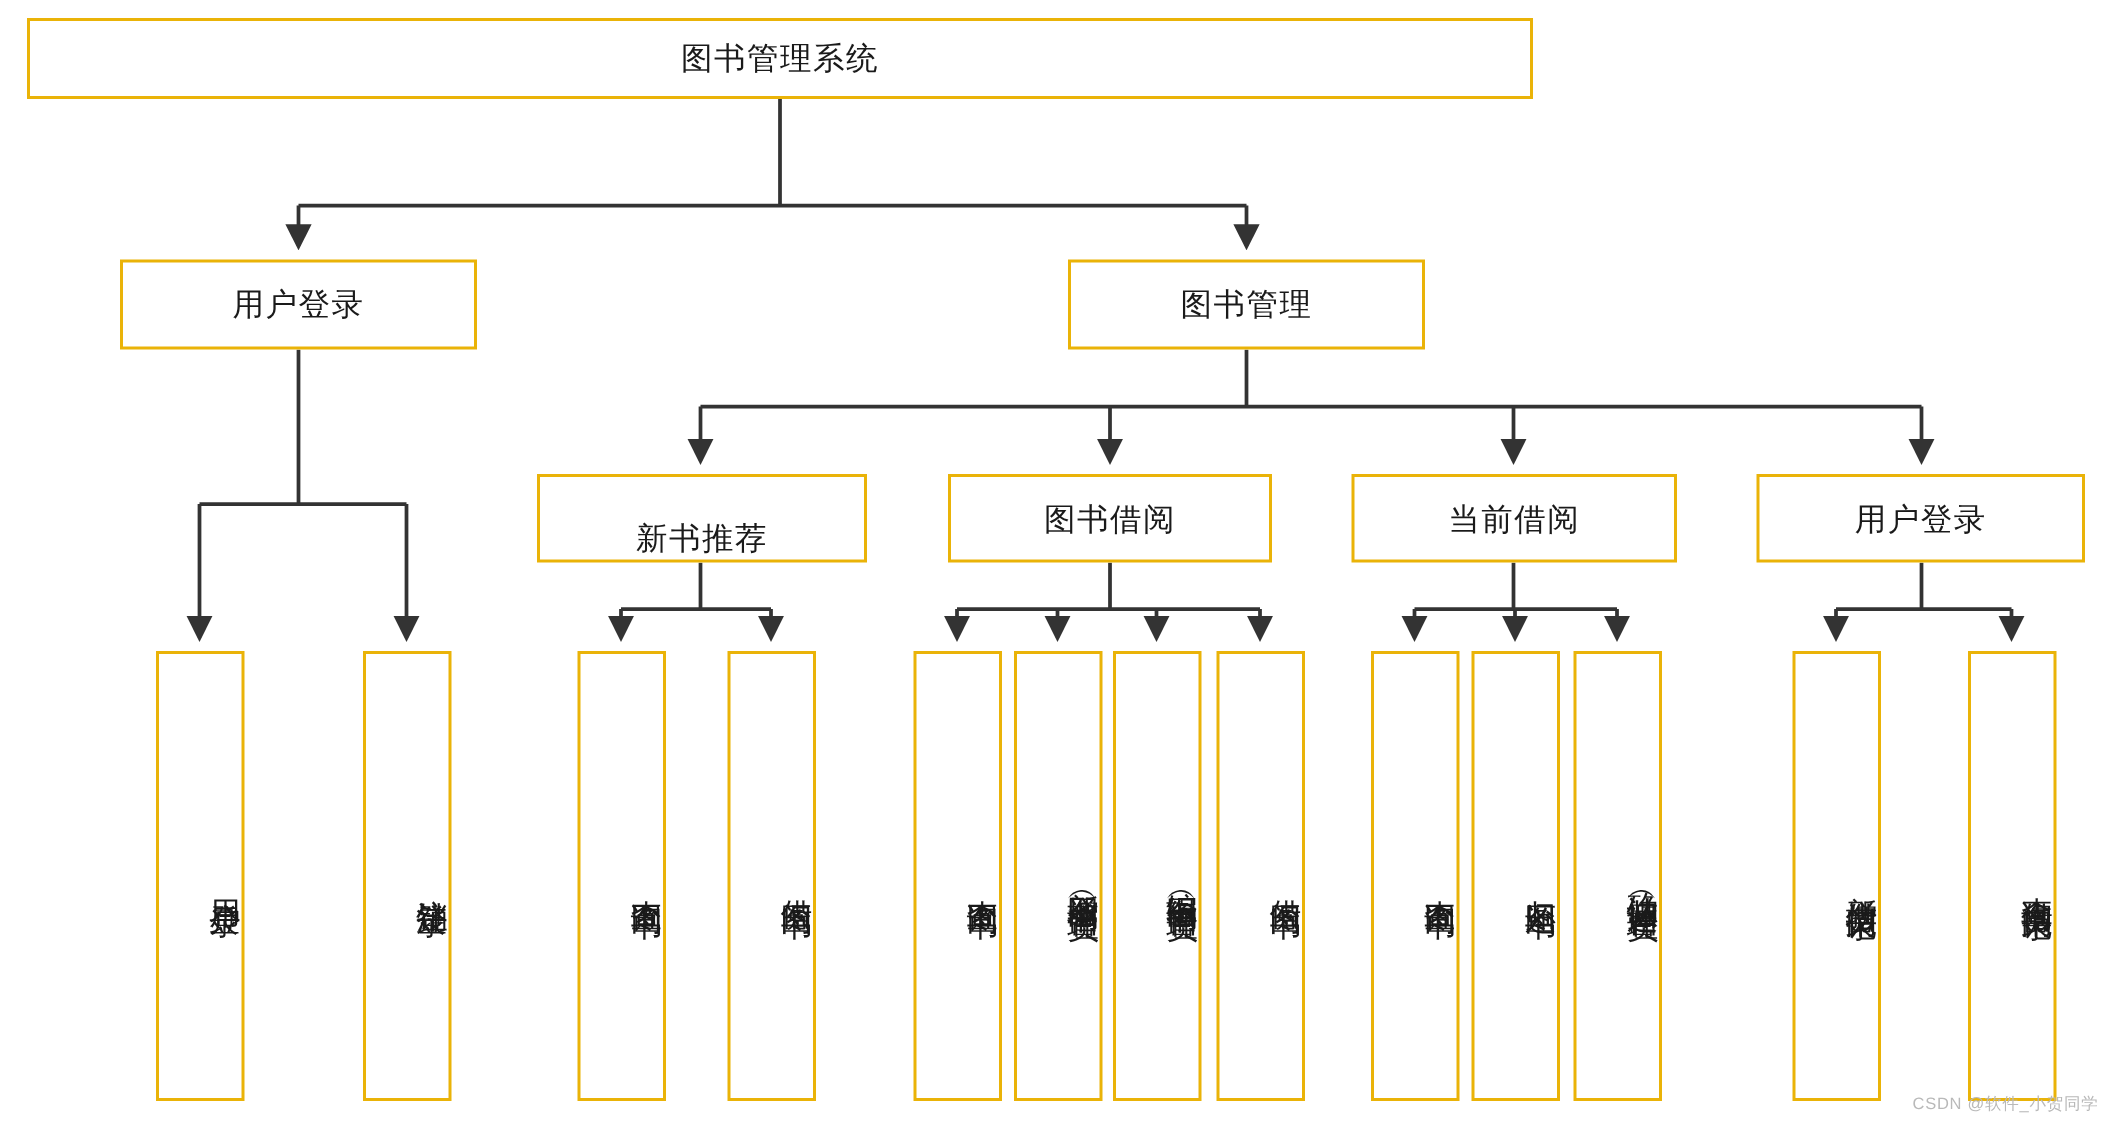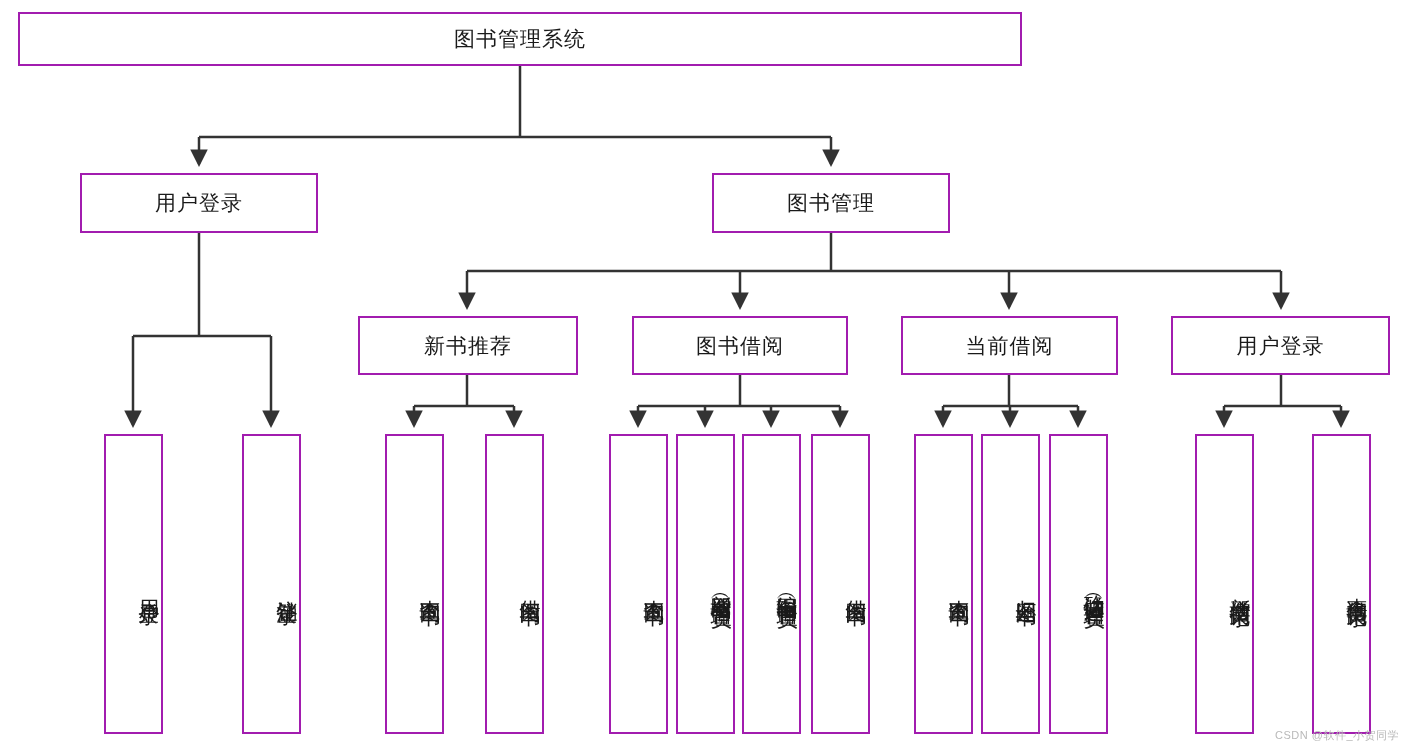--- a/index.html
+++ b/index.html
@@ -21,21 +21,21 @@
     position: absolute;
     left: 0;
     top: 0;
     width: 1405px;
     height: 747px;
     pointer-events: none;
   }
   .node {
     position: absolute;
     box-sizing: border-box;
-    border: 2px solid #a21caf;
+    border: 2px solid #eab308;
     background: #ffffff;
     display: flex;
     align-items: center;
     justify-content: center;
     color: #1a1a1a;
   }
   .node.horiz {
     font-size: 21px;
     letter-spacing: 1px;
   }
@@ -124,21 +124,21 @@
     <span>图书管理系统</span>
   </div>
 
   <div class="node horiz" style="left:80px; top:173px; width:238px; height:60px;">
     <span>用户登录</span>
   </div>
   <div class="node horiz" style="left:712px; top:173px; width:238px; height:60px;">
     <span>图书管理</span>
   </div>
 
-  <div class="node horiz" style="left:358px; top:316px; width:220px; height:59px;">
+  <div class="node horiz" style="left:358px; top:316px; width:220px; height:59px;align-items:flex-end;">
     <span>新书推荐</span>
   </div>
   <div class="node horiz" style="left:632px; top:316px; width:216px; height:59px;">
     <span>图书借阅</span>
   </div>
   <div class="node horiz" style="left:901px; top:316px; width:217px; height:59px;align-items:center;">
     <span>当前借阅</span>
   </div>
   <div class="node horiz" style="left:1171px; top:316px; width:219px; height:59px;">
     <span>用户登录</span>

